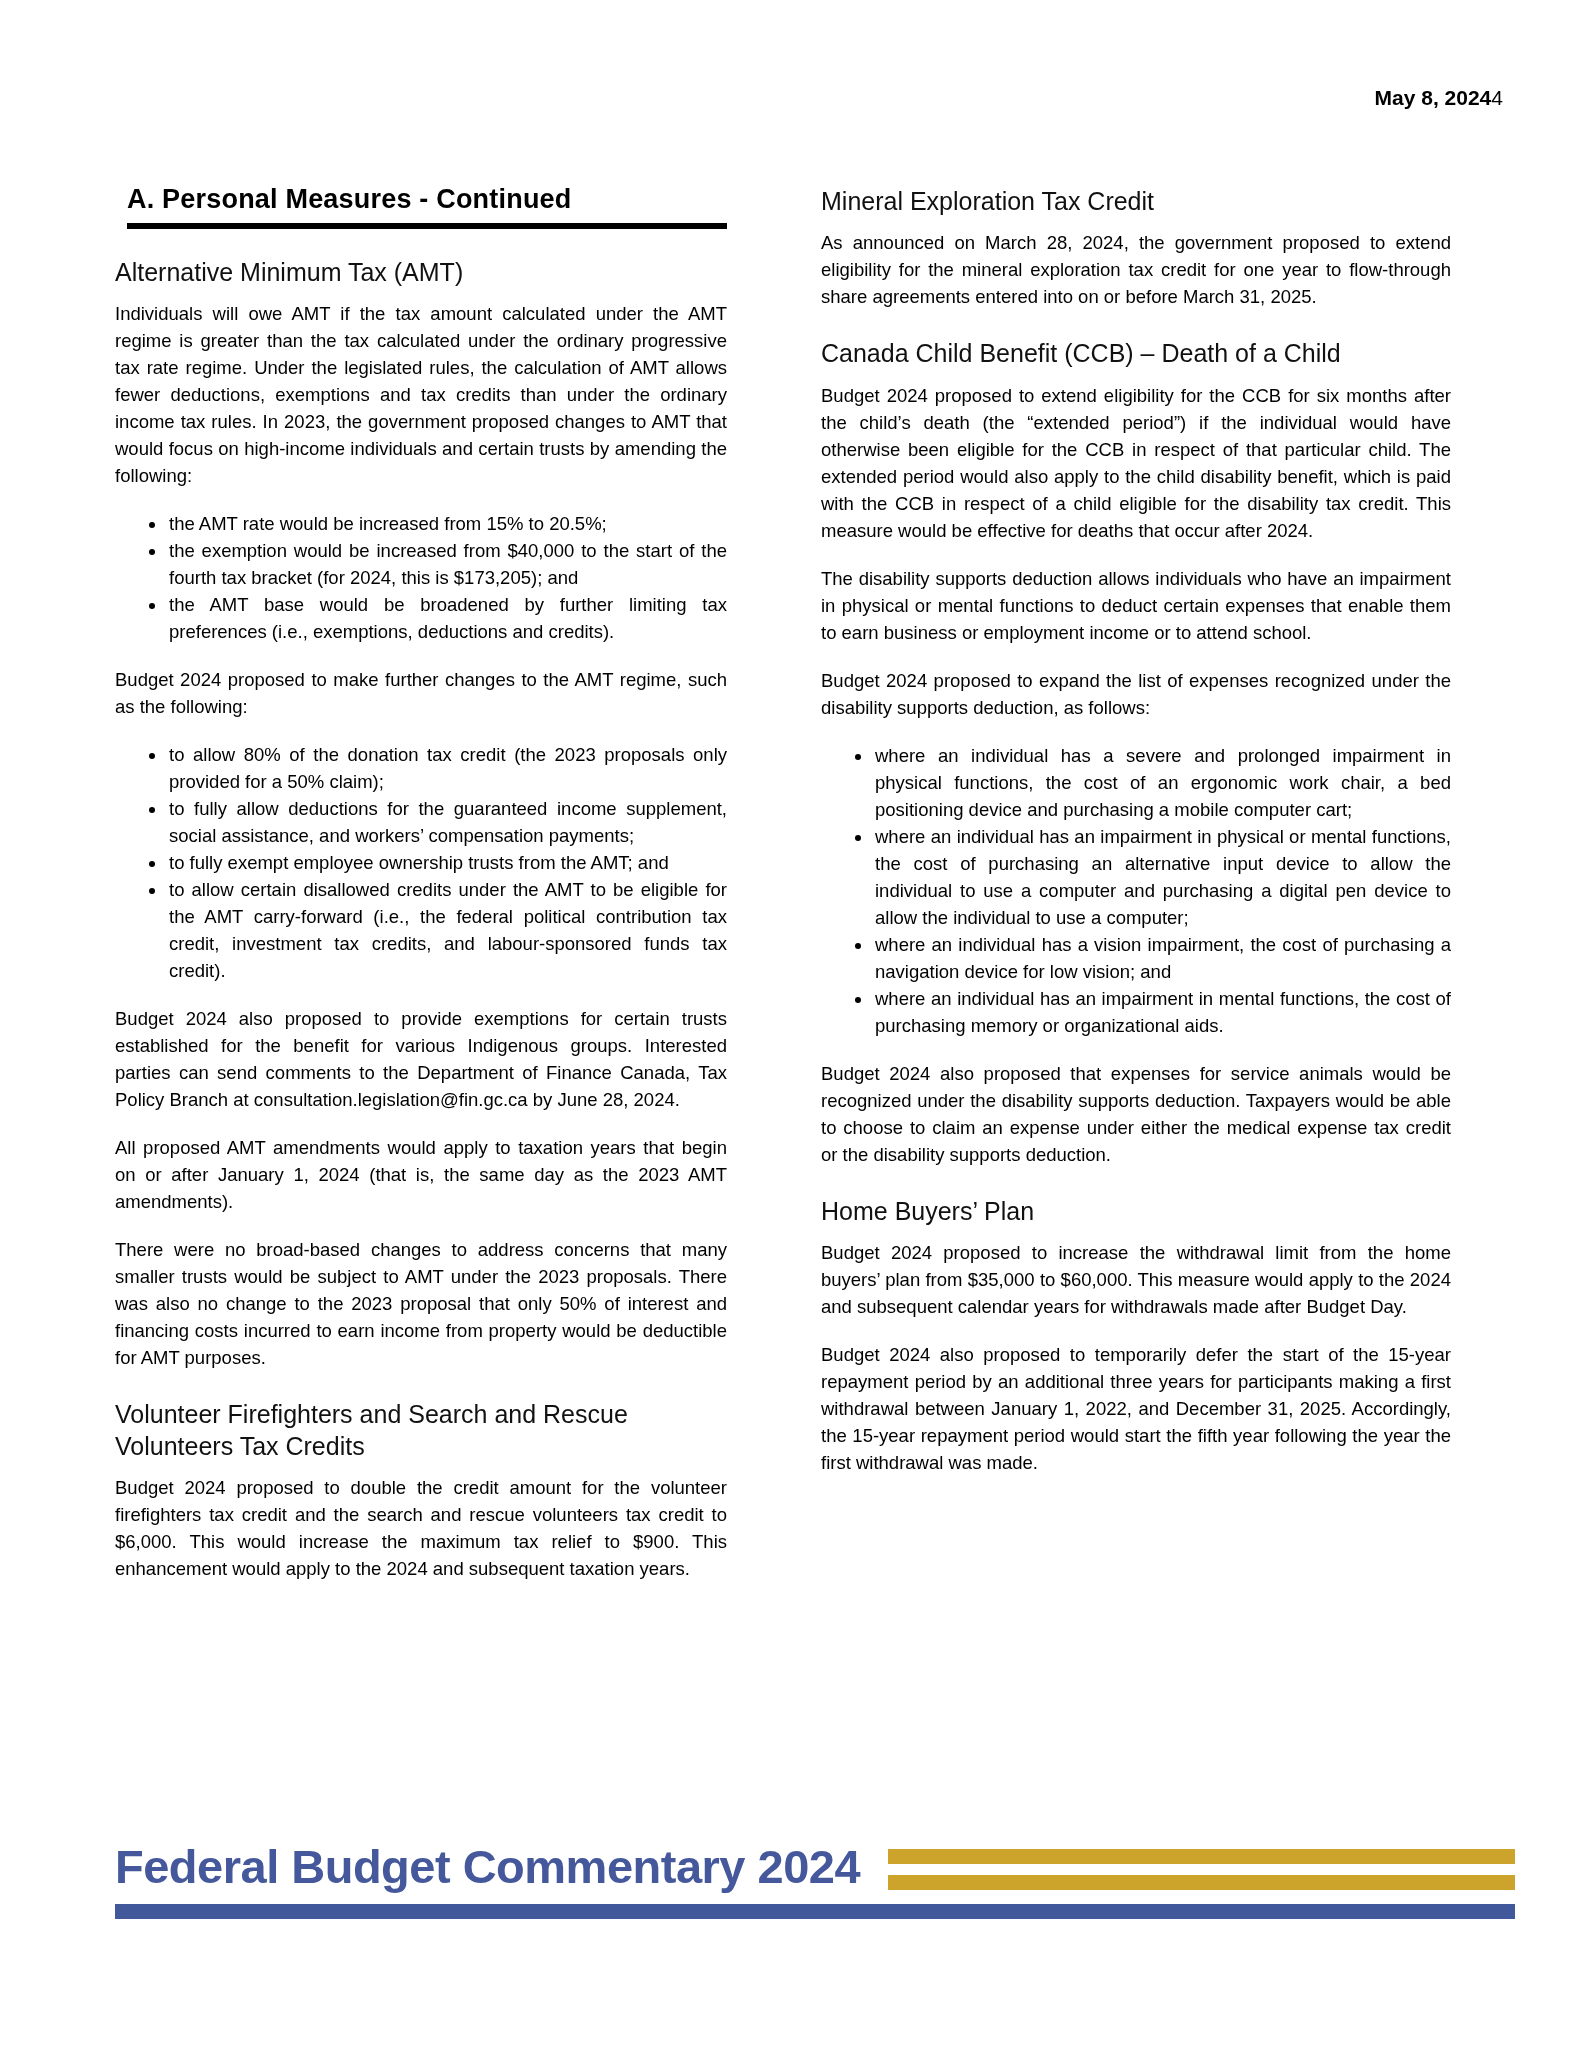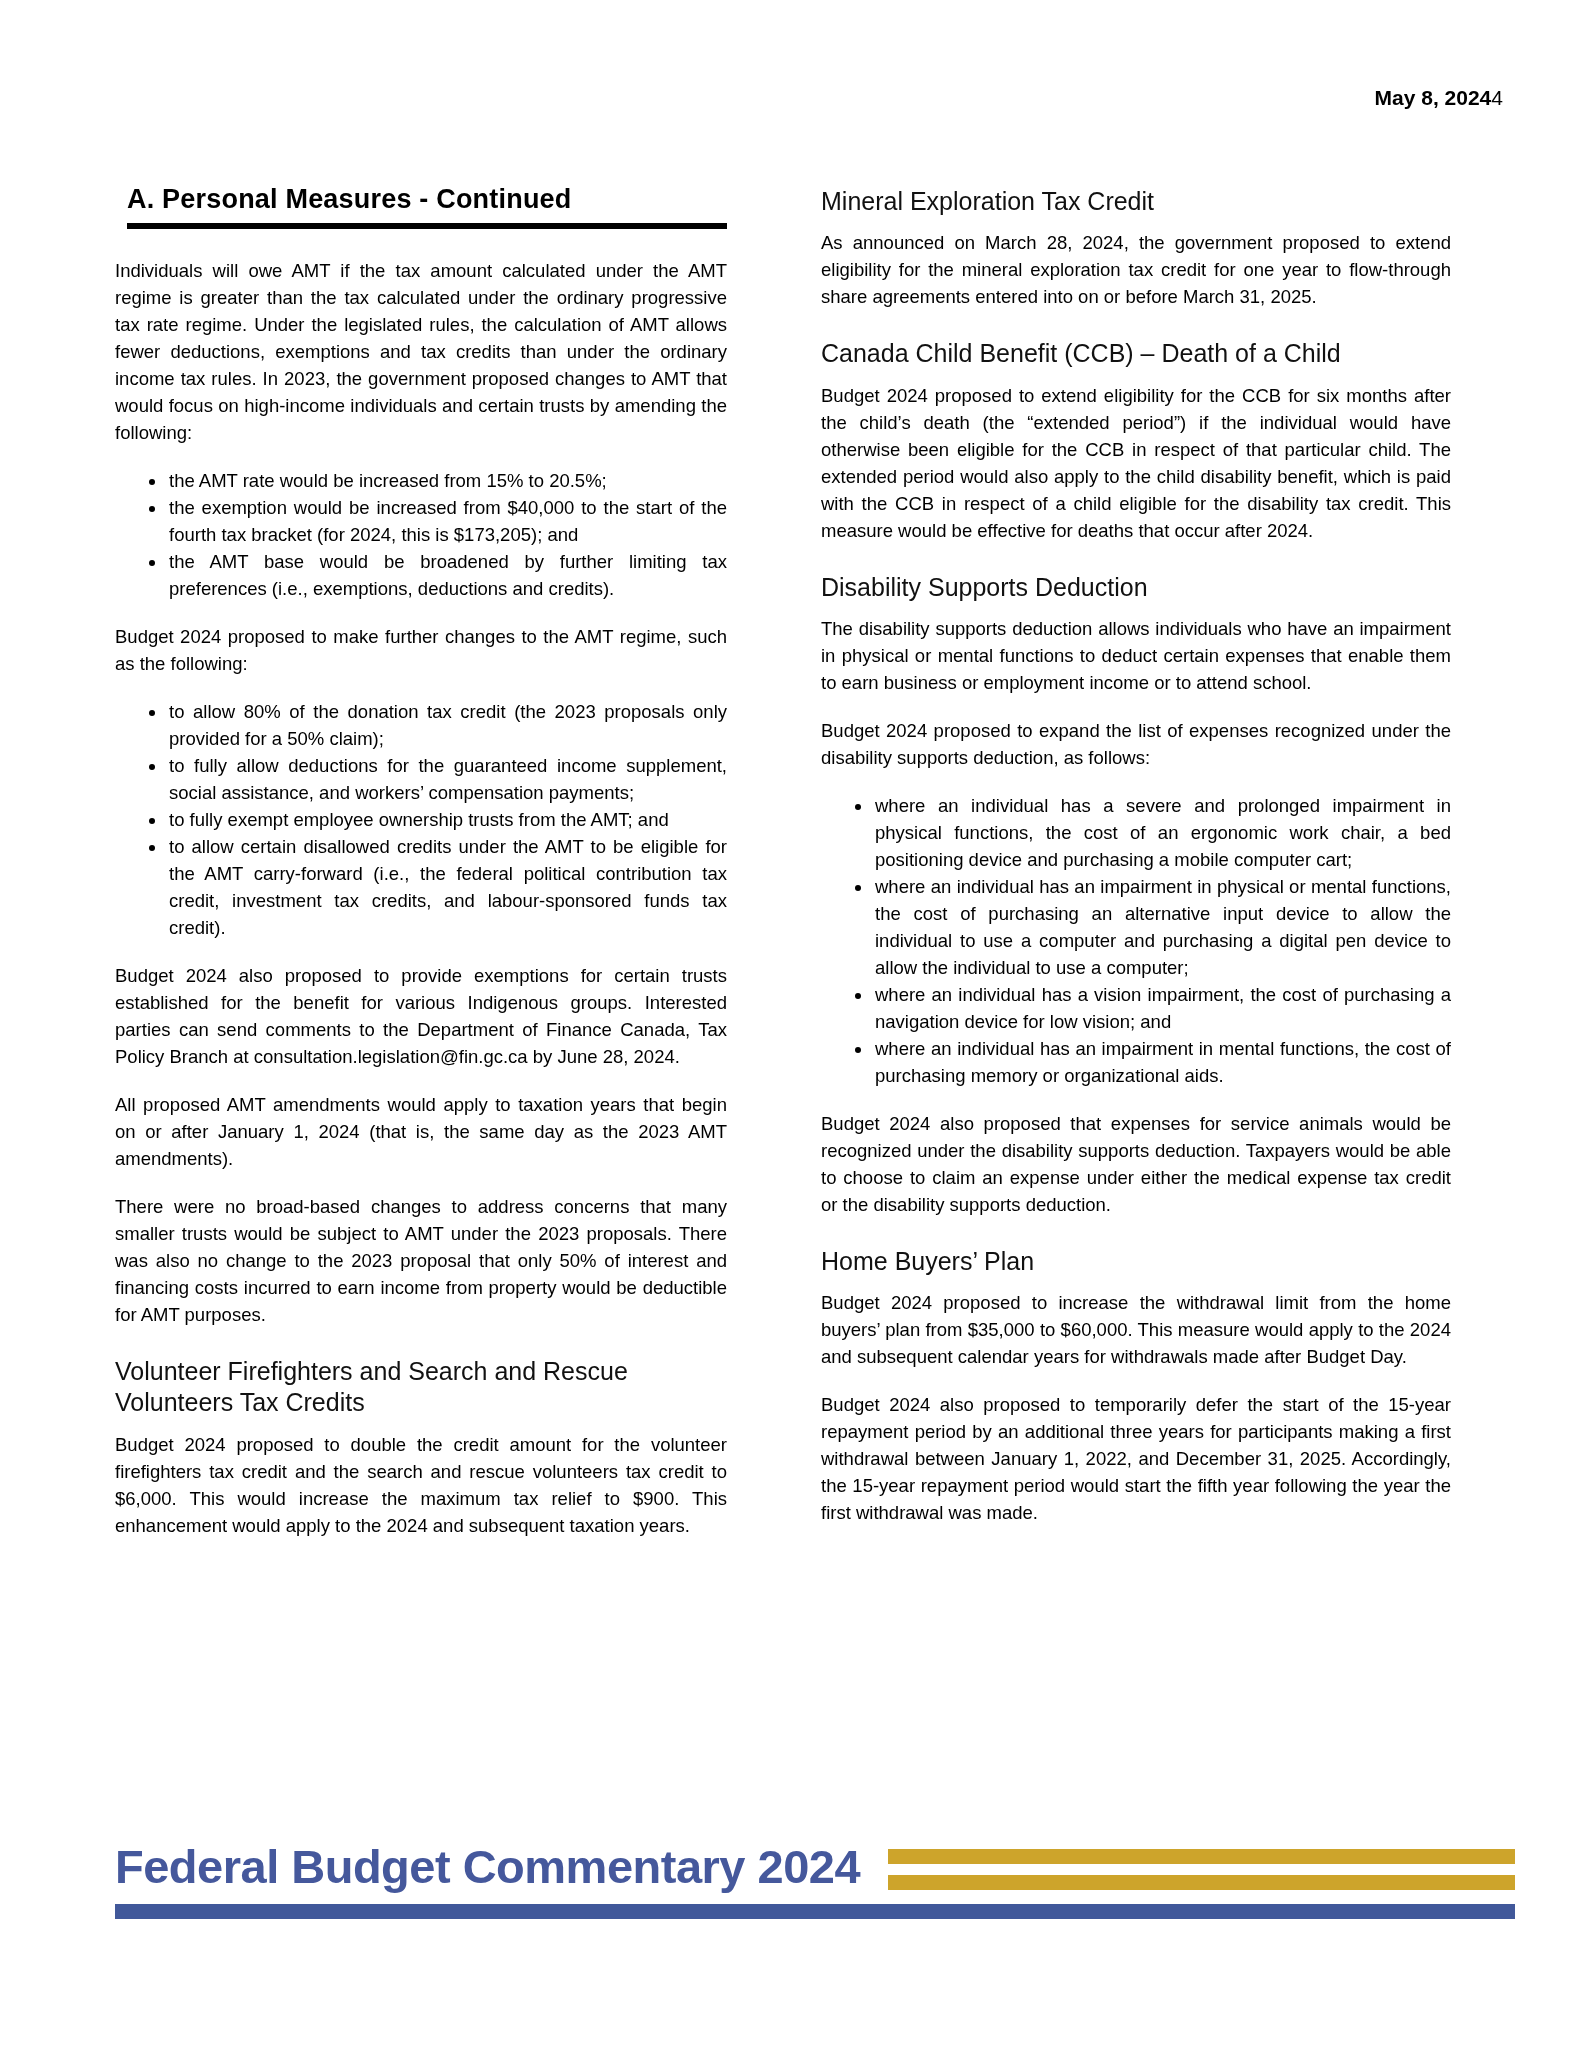--- a/index.html
+++ b/index.html
@@ -101,20 +101,21 @@
   <div class="page-header">
     <span class="date">May 8, 2024</span>
     <span class="page-num">4</span>
   </div>
 
   <div class="content">
 
     <div class="col-left">
       <h1 class="section-title">A. Personal Measures - Continued</h1>
 
+      <h2 class="sub-heading first">Alternative Minimum Tax (AMT)</h2>
       <p class="body-text">Individuals will owe AMT if the tax amount calculated under the AMT regime is greater than the tax calculated under the ordinary progressive tax rate regime. Under the legislated rules, the calculation of AMT allows fewer deductions, exemptions and tax credits than under the ordinary income tax rules. In 2023, the government proposed changes to AMT that would focus on high-income individuals and certain trusts by amending the following:</p>
 
       <ul class="bullets">
         <li>the AMT rate would be increased from 15% to 20.5%;</li>
         <li>the exemption would be increased from $40,000 to the start of the fourth tax bracket (for 2024, this is $173,205); and</li>
         <li>the AMT base would be broadened by further limiting tax preferences (i.e., exemptions, deductions and credits).</li>
       </ul>
 
       <p class="body-text">Budget 2024 proposed to make further changes to the AMT regime, such as the following:</p>
 
@@ -133,21 +134,20 @@
       <p class="body-text">Budget 2024 proposed to double the credit amount for the volunteer firefighters tax credit and the search and rescue volunteers tax credit to $6,000. This would increase the maximum tax relief to $900. This enhancement would apply to the 2024 and subsequent taxation years.</p>
     </div>
 
     <div class="col-right">
       <h2 class="sub-heading first">Mineral Exploration Tax Credit</h2>
       <p class="body-text">As announced on March 28, 2024, the government proposed to extend eligibility for the mineral exploration tax credit for one year to flow-through share agreements entered into on or before March 31, 2025.</p>
 
       <h2 class="sub-heading">Canada Child Benefit (CCB) – Death of a Child</h2>
       <p class="body-text">Budget 2024 proposed to extend eligibility for the CCB for six months after the child’s death (the “extended period”) if the individual would have otherwise been eligible for the CCB in respect of that particular child. The extended period would also apply to the child disability benefit, which is paid with the CCB in respect of a child eligible for the disability tax credit. This measure would be effective for deaths that occur after 2024.</p>
 
-      <h2 class="sub-heading">Disability Supports Deduction</h2>
       <p class="body-text">The disability supports deduction allows individuals who have an impairment in physical or mental functions to deduct certain expenses that enable them to earn business or employment income or to attend school.</p>
       <p class="body-text">Budget 2024 proposed to expand the list of expenses recognized under the disability supports deduction, as follows:</p>
 
       <ul class="bullets">
         <li>where an individual has a severe and prolonged impairment in physical functions, the cost of an ergonomic work chair, a bed positioning device and purchasing a mobile computer cart;</li>
         <li>where an individual has an impairment in physical or mental functions, the cost of purchasing an alternative input device to allow the individual to use a computer and purchasing a digital pen device to allow the individual to use a computer;</li>
         <li>where an individual has a vision impairment, the cost of purchasing a navigation device for low vision; and</li>
         <li>where an individual has an impairment in mental functions, the cost of purchasing memory or organizational aids.</li>
       </ul>
 

